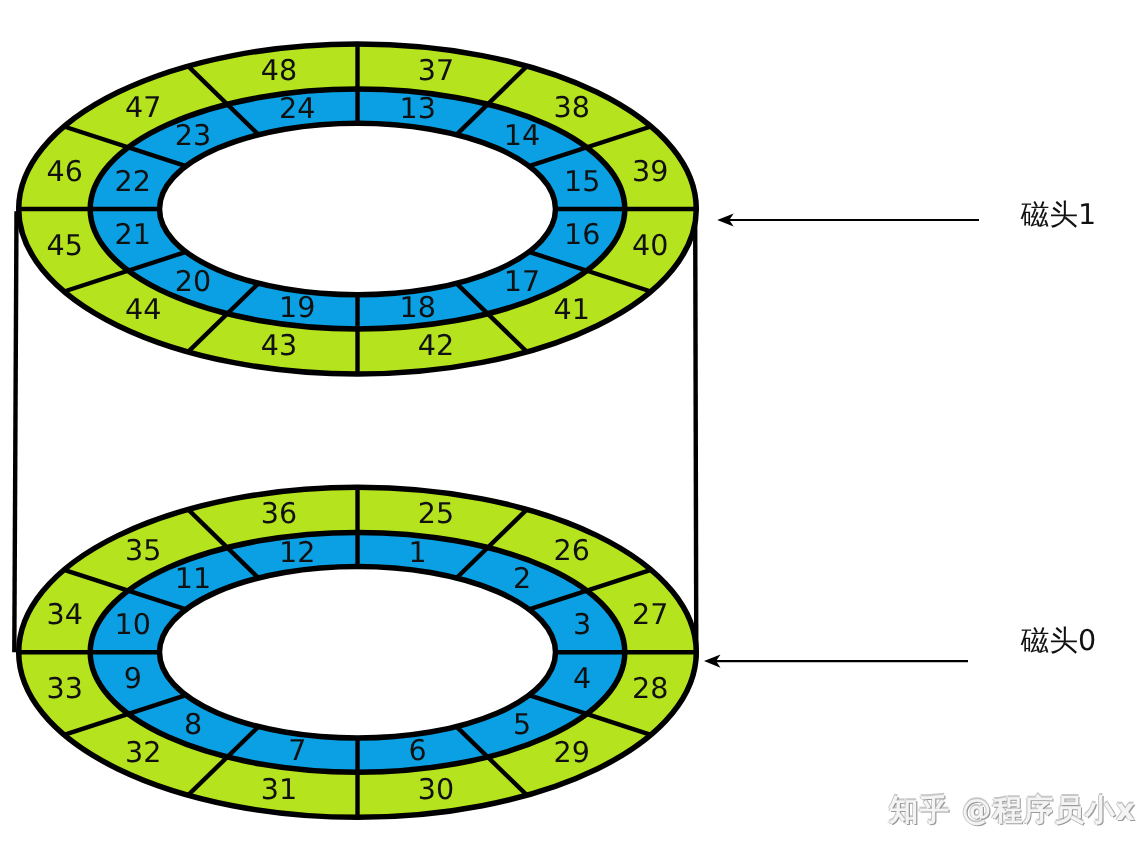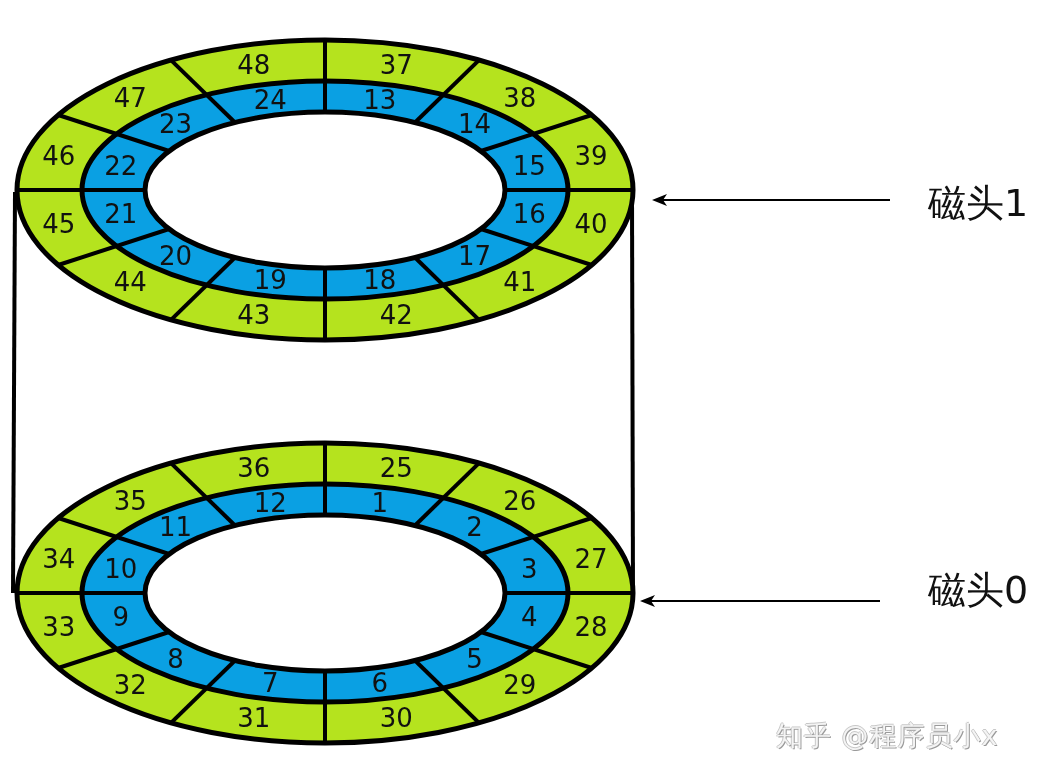--- a/index.html
+++ b/index.html
@@ -1,19 +1,19 @@
 <!DOCTYPE html>
 <html><head>
 <meta charset="utf-8">
 <style>
   html,body{margin:0;padding:0;background:#ffffff;}
   body{width:1043px;height:780px;position:relative;overflow:hidden;font-family:"DejaVu Sans","Liberation Sans",sans-serif;}
   #stage{position:absolute;left:0;top:0;}
   .num{font-family:"DejaVu Sans","Liberation Sans",sans-serif;font-size:26px;fill:#111;text-anchor:middle;dominant-baseline:central;}
-  .label{position:absolute;font-family:"DejaVu Sans","Liberation Sans",sans-serif;font-size:38px;color:#111;white-space:nowrap;}
+  .label{position:absolute;font-family:"DejaVu Sans","Liberation Sans",sans-serif;font-size:26px;color:#111;white-space:nowrap;}
   .watermark{position:absolute;font-family:"DejaVu Sans","Liberation Sans",sans-serif;font-size:27px;color:#f4f4f4;
     text-shadow:1px 1px 0 #9a9a9a,-1px 0 0 #c8c8c8,0 -1px 0 #c8c8c8;white-space:nowrap;letter-spacing:1px;}
 </style>
 </head>
 <body>
 
 <svg id="stage" width="1043" height="780" viewBox="0 0 1043 780" xmlns="http://www.w3.org/2000/svg">
 
   <line x1="15" y1="192" x2="13" y2="593" stroke="#000" stroke-width="4"></line>
   <line x1="632" y1="194" x2="633" y2="598" stroke="#000" stroke-width="4"></line>
@@ -106,13 +106,13 @@
     <polygon points="652,200 667,194 663,200 667,206" fill="#000"></polygon>
   </g>
   <g>
     <line x1="880" y1="601" x2="648" y2="601" stroke="#000" stroke-width="2"></line>
     <polygon points="640,601 655,595 651,601 655,607" fill="#000"></polygon>
   </g>
 </svg>
 
 <div class="label" style="left:928px;top:178px;">磁头1</div>
 <div class="label" style="left:928px;top:565px;">磁头0</div>
-<div class="watermark" style="left:776px;top:718px;">知乎 @程序员小x</div>
+<div class="watermark" style="left:808px;top:718px;font-weight:bold;">知乎 @程序员小x</div>
 
 </body></html>

